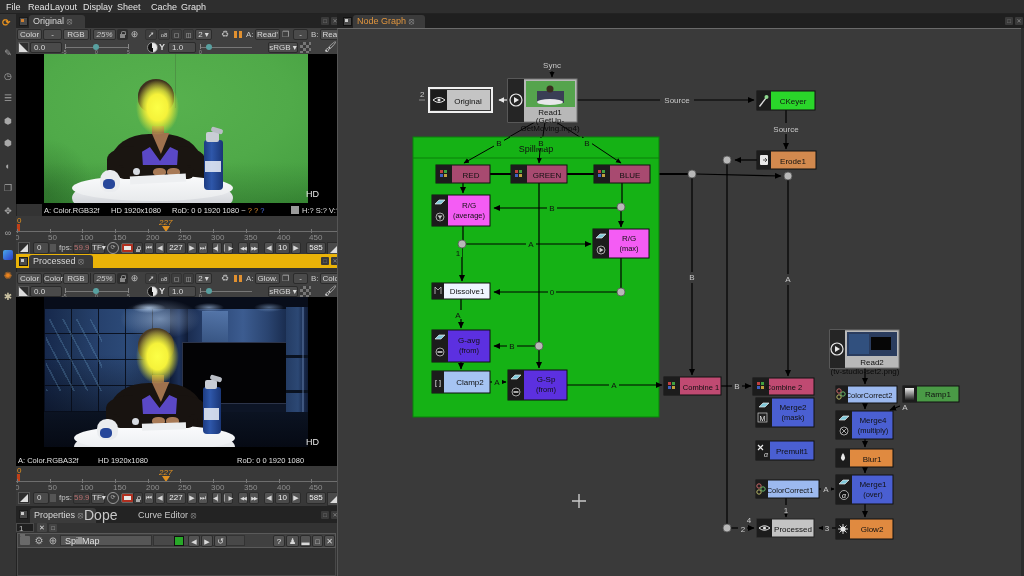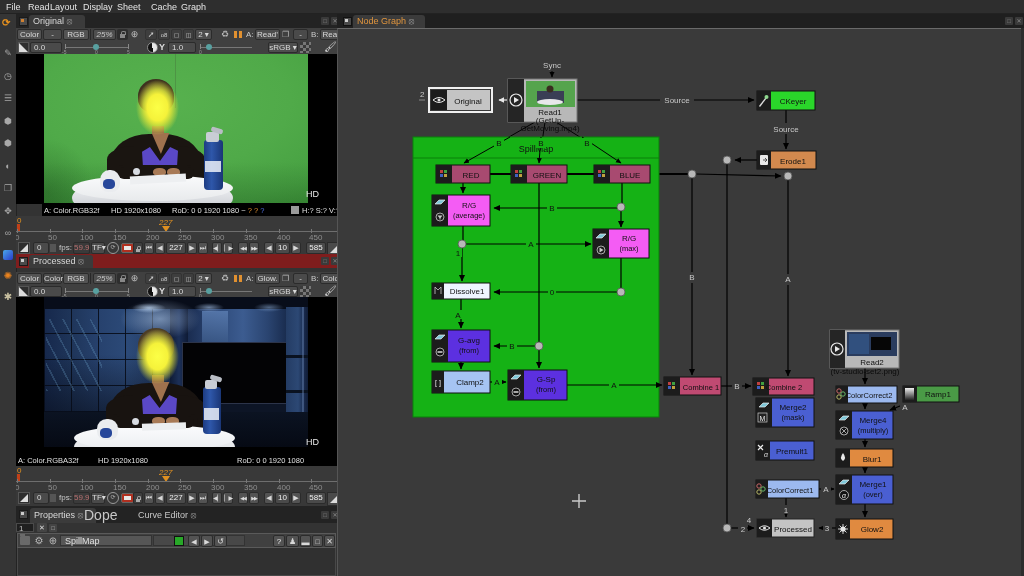--- a/index.html
+++ b/index.html
@@ -205,21 +205,21 @@
     <div class="btn" style="left:233px;top:2px;width:10px;height:12px;line-height:10px;font-size:5px;padding:0;letter-spacing:-1px;">▶▶</div>
     <div class="btn" style="left:248px;top:2px;width:10px;height:12px;line-height:10px;font-size:7px;padding:0;">◀</div>
     <div class="btn" style="left:259px;top:2px;width:15px;height:12px;line-height:10px;color:#eee;background:#4a4a4a;">10</div>
     <div class="btn" style="left:275px;top:2px;width:10px;height:12px;line-height:10px;font-size:7px;padding:0;">▶</div>
     <div class="btn" style="left:290px;top:2px;width:20px;height:12px;line-height:10px;color:#eee;background:#4a4a4a;">585</div>
     <div class="a" style="left:311px;top:2px;width:12px;height:12px;background:#4a4a4a;border:1px solid #2b2b2b;">
       <div class="a" style="left:2px;top:2px;width:0;height:0;border-right:8px solid #ddd;border-top:8px solid transparent;"></div>
     </div>
   </div>
 
-<div class="a" style="left:16px;top:254px;width:321px;height:14px;background:#7f1d1d;">
+<div class="a" style="left:16px;top:254px;width:321px;height:14px;background:#eab308;">
  <div class="a" style="left:3px;top:3px;width:7px;height:7px;background:#4a4a4a;border:1px solid #1a1a1a;">
       <div class="a" style="left:1px;top:1px;width:3px;height:3px;background:#cccccc;"></div>
     </div>
  <div class="a" style="left:13px;top:1px;width:64px;height:13px;background:#3b3b3b;border-radius:3px 3px 0 0;color:#d8d8d8;font-size:9px;text-align:left;padding-left:4px;box-sizing:border-box;line-height:13px;">Processed <span style="color:#999;">⦻</span></div>
  <div class="a" style="left:305px;top:3px;width:8px;height:8px;background:#3a3a3a;border-radius:1px;color:#888;font-size:6px;line-height:8px;text-align:center;">□</div>
  <div class="a" style="left:315px;top:3px;width:8px;height:8px;background:#3a3a3a;border-radius:1px;color:#888;font-size:6px;line-height:8px;text-align:center;">✕</div>
 </div>
 <div class="a" id="tb1" style="left:16px;top:272px;width:321px;height:13px;background:#404040;">
  <div class="btn" style="left:1px;top:1px;width:25px;height:11px;">Color</div>
  <div class="btn" style="left:27px;top:1px;width:19px;height:11px;background:#4a4a4a;">Color</div>

